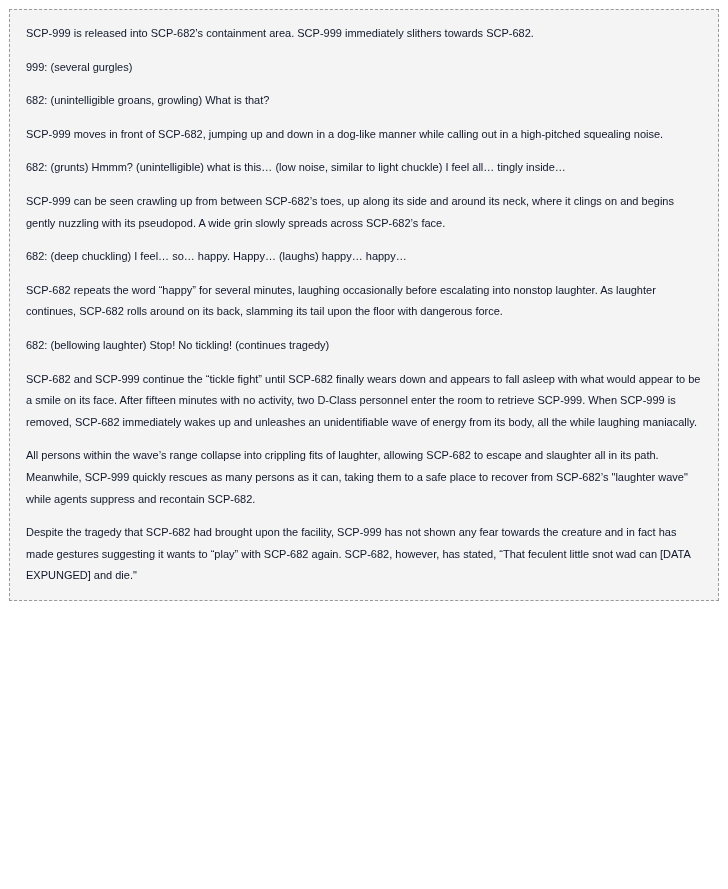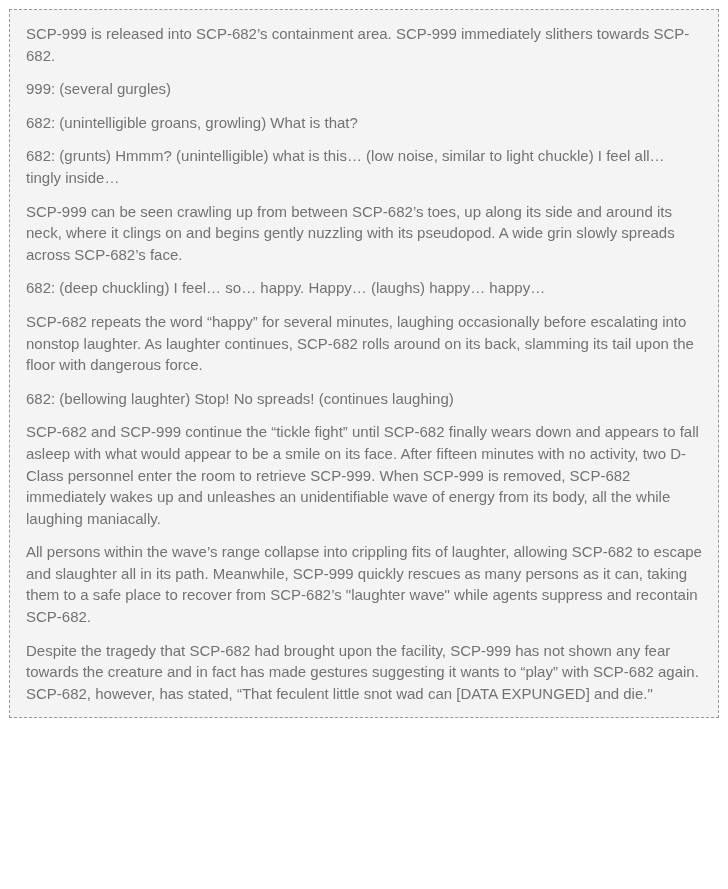--- a/index.html
+++ b/index.html
@@ -11,55 +11,56 @@
     width: 728px;
     box-sizing: border-box;
   }
   .log-blockquote {
     box-sizing: border-box;
     margin: 9px 9px 9px 9px;
     border: 1px dashed #999999;
     background: #f4f4f4;
     padding: 1px 16px;
     font-family: "Liberation Sans", "DejaVu Sans", sans-serif;
-    font-size: 15px;
+    font-size: 11px;
     line-height: 21.6px;
-    color: #737373;
+    color: #0f172a;
   }
   .log-blockquote p {
     margin: 12px 0;
   }
   .log-blockquote strong {
     font-weight: normal;
   }
 </style>
 </head>
 <body>
 
 <div class="page">
   <blockquote class="log-blockquote">
 
     <p><span>SCP-999 is released into SCP-682’s containment area. SCP-999 immediately slithers towards SCP-682.</span></p>
 
     <p><strong>999:</strong><span> (several gurgles)</span></p>
 
     <p><strong>682:</strong><span> (unintelligible groans, growling) What is that?</span></p>
 
+    <p><span>SCP-999 moves in front of SCP-682, jumping up and down in a dog-like manner while calling out in a high-pitched squealing noise.</span></p>
 
 
 
     <p><strong>682:</strong><span> (grunts) Hmmm? (unintelligible) what is this… (low noise, similar to light chuckle) I feel all… tingly inside…</span></p>
 
     <p><span>SCP-999 can be seen crawling up from between SCP-682’s toes, up along its side and around its neck, where it clings on and begins gently nuzzling with its pseudopod. A wide grin slowly spreads across SCP-682’s face.</span></p>
 
     <p><strong>682:</strong><span> (deep chuckling) I feel… so… happy. Happy… (laughs) happy… happy…</span></p>
 
     <p><span>SCP-682 repeats the word “happy” for several minutes, laughing occasionally before escalating into nonstop laughter. As laughter continues, SCP-682 rolls around on its back, slamming its tail upon the floor with dangerous force.</span></p>
 
-    <p><strong>682:</strong><span> (bellowing laughter) Stop! No spreads! (continues laughing)</span></p>
+    <p><strong>682:</strong><span> (bellowing laughter) Stop! No tickling! (continues tragedy)</span></p>
 
     <p><span>SCP-682 and SCP-999 continue the “tickle fight” until SCP-682 finally wears down and appears to fall asleep with what would appear to be a smile on its face. After fifteen minutes with no activity, two D-Class personnel enter the room to retrieve SCP-999. When SCP-999 is removed, SCP-682 immediately wakes up and unleashes an unidentifiable wave of energy from its body, all the while laughing maniacally.</span></p>
 
     <p><span>All persons within the wave’s range collapse into crippling fits of laughter, allowing SCP-682 to escape and slaughter all in its path. Meanwhile, SCP-999 quickly rescues as many persons as it can, taking them to a safe place to recover from SCP-682’s "laughter wave" while agents suppress and recontain SCP-682.</span></p>
 
     <p><span>Despite the tragedy that SCP-682 had brought upon the facility, SCP-999 has not shown any fear towards the creature and in fact has made gestures suggesting it wants to “play” with SCP-682 again. SCP-682, however, has stated, “That feculent little snot wad can [DATA EXPUNGED] and die."</span></p>
 
   </blockquote>
 </div>
 

